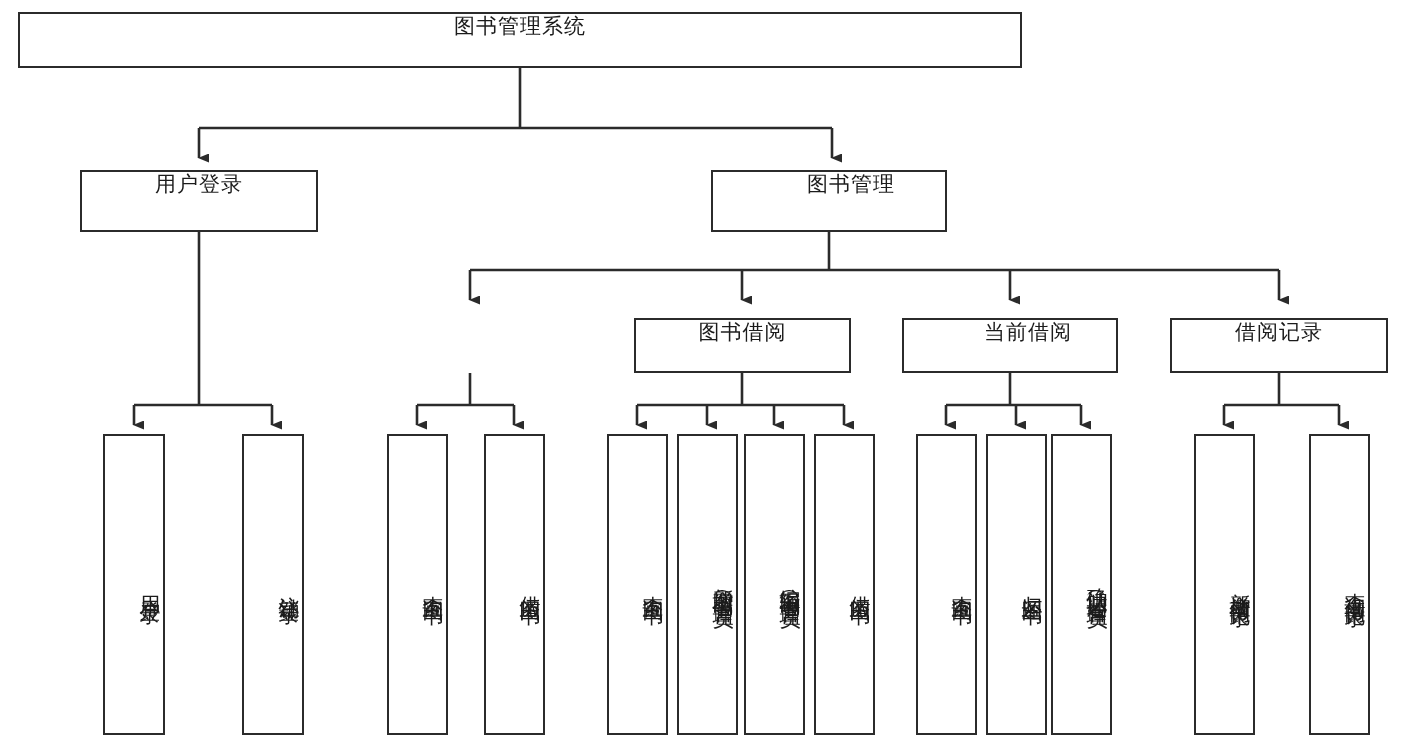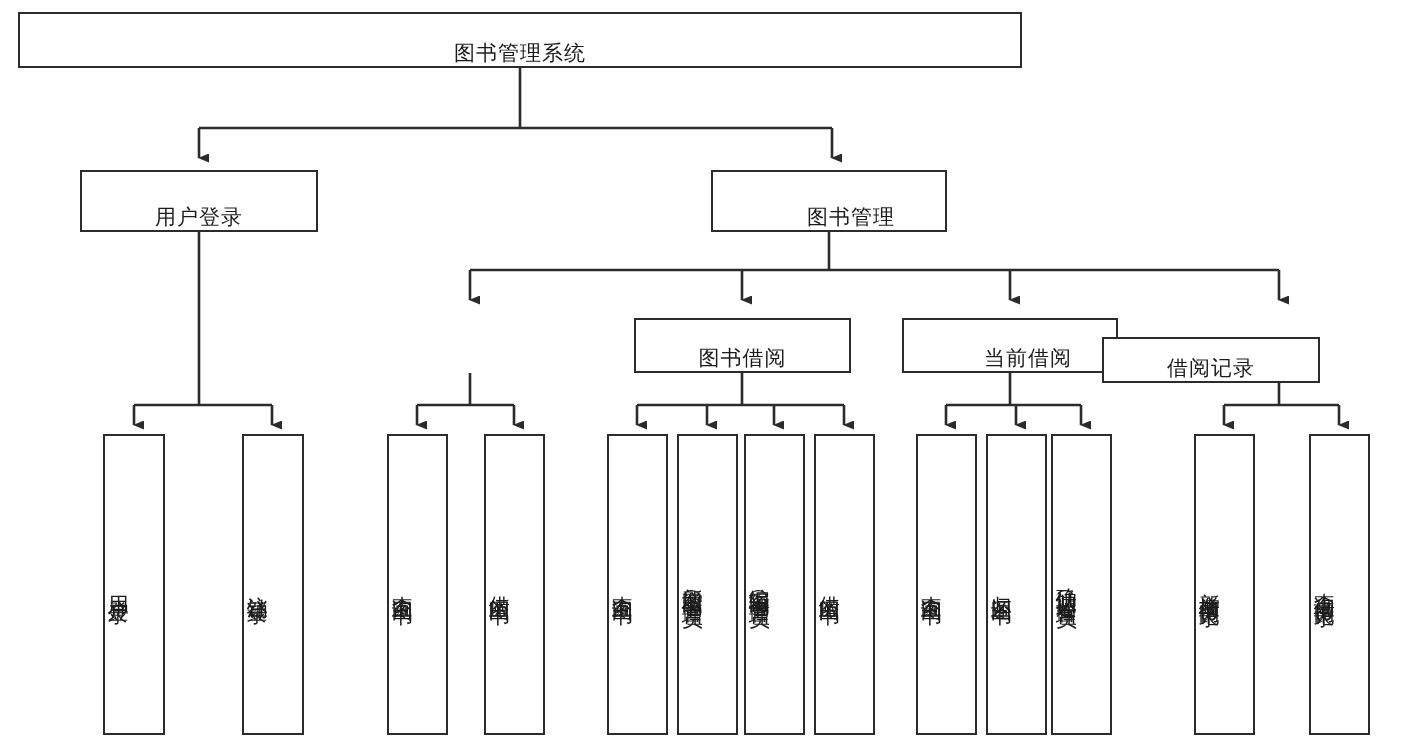--- a/index.html
+++ b/index.html
@@ -24,21 +24,21 @@
     top: 0;
     width: 1405px;
     height: 747px;
   }
   .node {
     position: absolute;
     box-sizing: border-box;
     border: 2.5px solid #2b2b2b;
     background: #ffffff;
     display: flex;
-    align-items: flex-end;
+    align-items: flex-start;
     justify-content: center;
     color: #1b1b1b;
     z-index: 3;
   }
   .node-h {
     font-size: 21px;
     letter-spacing: 1px;
     line-height: 1.2;
     white-space: nowrap;
   }
@@ -133,21 +133,21 @@
   <div class="node node-h" style="left:711px; top:170px; width:236px; height:62px;padding-left:44px;">
     <span>图书管理</span>
   </div>
 
   <div class="node node-h" style="left:634px; top:318px; width:217px; height:55px;">
     <span>图书借阅</span>
   </div>
   <div class="node node-h" style="left:902px; top:318px; width:216px; height:55px;padding-left:36px;">
     <span>当前借阅</span>
   </div>
-  <div class="node node-h" style="left:1102px; top:318px; width:218px; height:46px;margin-top:19px;">
+  <div class="node node-h" style="left:1170px; top:318px; width:218px; height:55px;">
     <span>借阅记录</span>
   </div>
 
   <div class="node node-v" style="left:103px; top:434px; width:62px; height:301px;">
     <span class="vtext">用户登录</span>
   </div>
   <div class="node node-v" style="left:242px; top:434px; width:62px; height:301px;">
     <span class="vtext">注销登录</span>
   </div>
 

